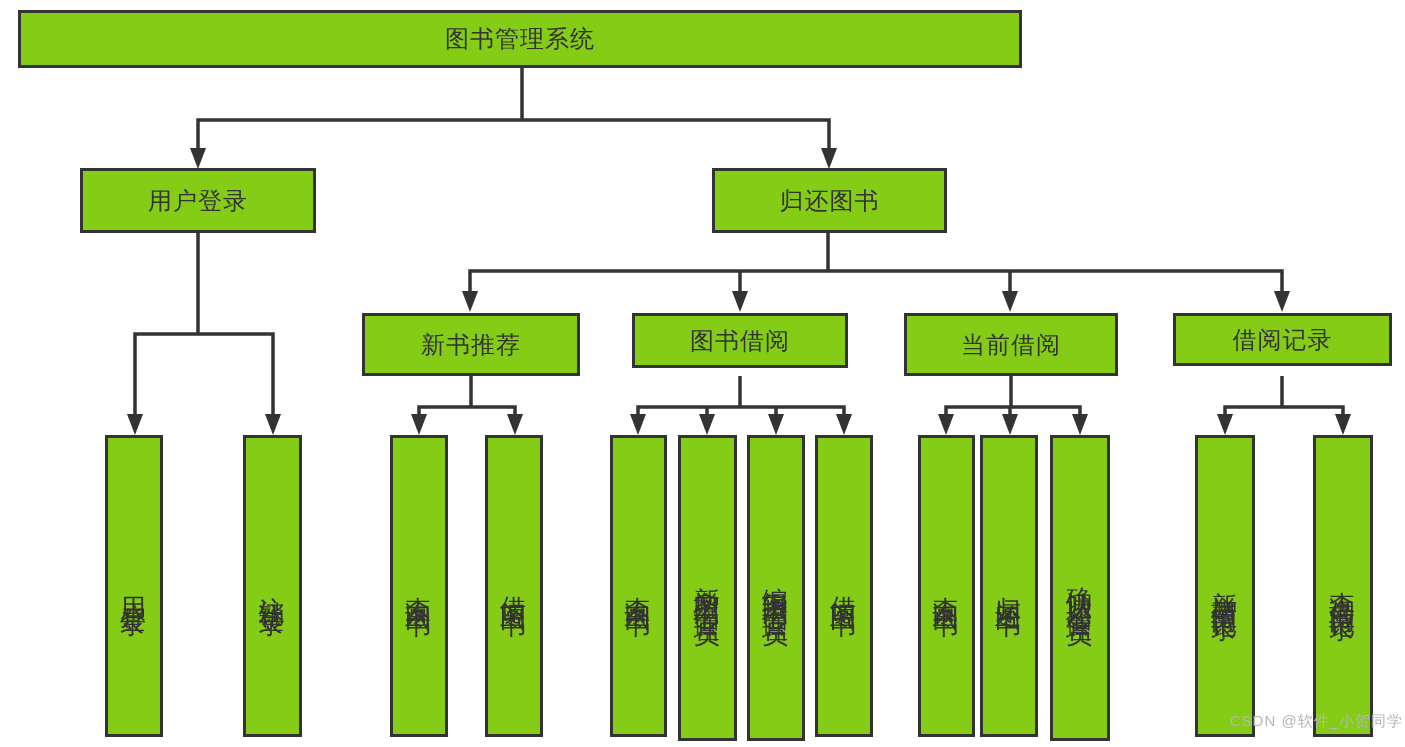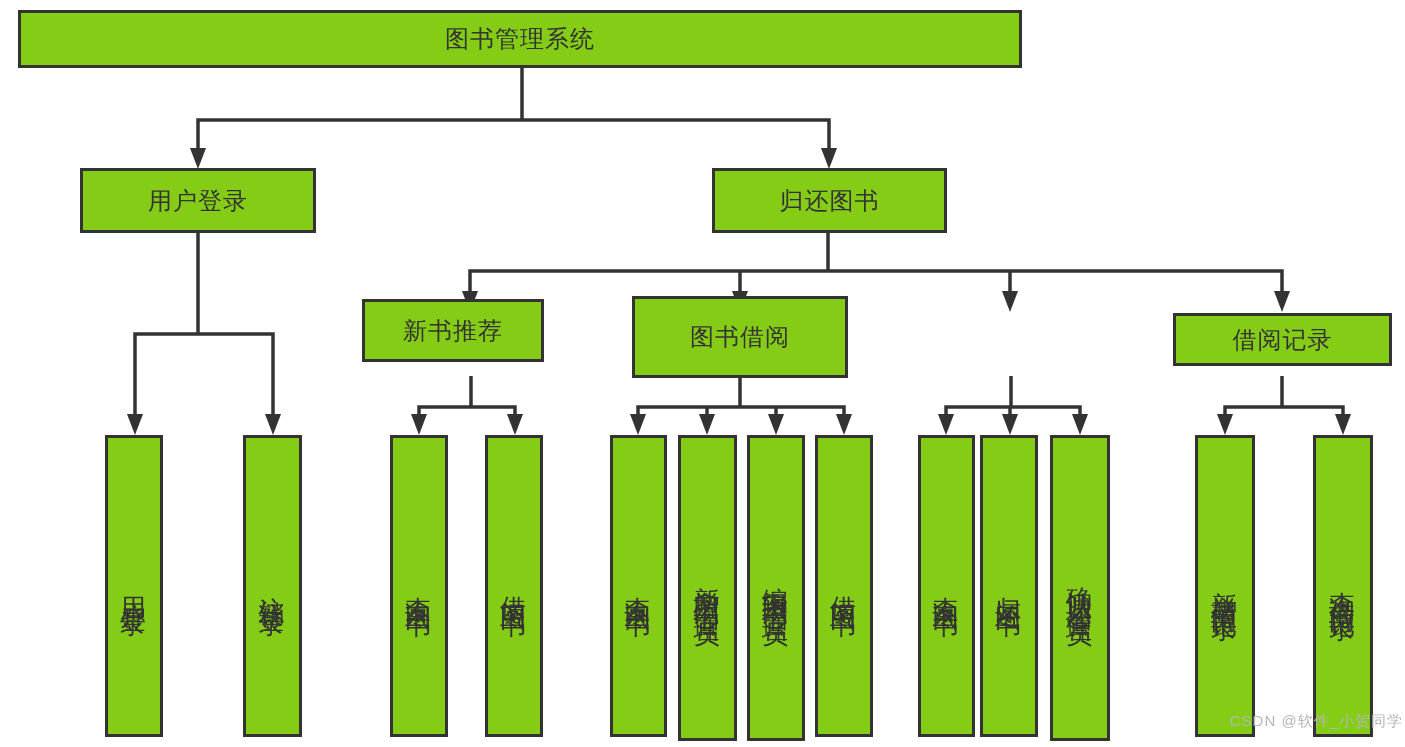--- a/index.html
+++ b/index.html
@@ -106,25 +106,28 @@
     <span class="hlabel">图书管理系统</span>
   </div>
 
   <div class="box" style="left:80px;top:168px;width:236px;height:65px">
     <span class="hlabel">用户登录</span>
   </div>
   <div class="box" style="left:712px;top:168px;width:235px;height:65px">
     <span class="hlabel">归还图书</span>
   </div>
 
-  <div class="box" style="left:362px;top:299px;width:182px;height:63px">
+  <div class="box" style="left:362px;top:313px;width:218px;height:63px">
     <span class="hlabel">新书推荐</span>
   </div>
-  <div class="box" style="left:632px;top:296px;width:216px;height:82px">
+  <div class="box" style="left:632px;top:313px;width:216px;height:55px">
     <span class="hlabel">图书借阅</span>
+  </div>
+  <div class="box" style="left:904px;top:313px;width:214px;height:63px">
+    <span class="hlabel">当前借阅</span>
   </div>
   <div class="box" style="left:1173px;top:313px;width:219px;height:53px">
     <span class="hlabel">借阅记录</span>
   </div>
 
   <div class="box" style="left:105px;top:435px;width:58px;height:302px">
     <span class="vlabel">用户登录</span>
   </div>
   <div class="box" style="left:243px;top:435px;width:59px;height:302px">
     <span class="vlabel">注销登录</span>

